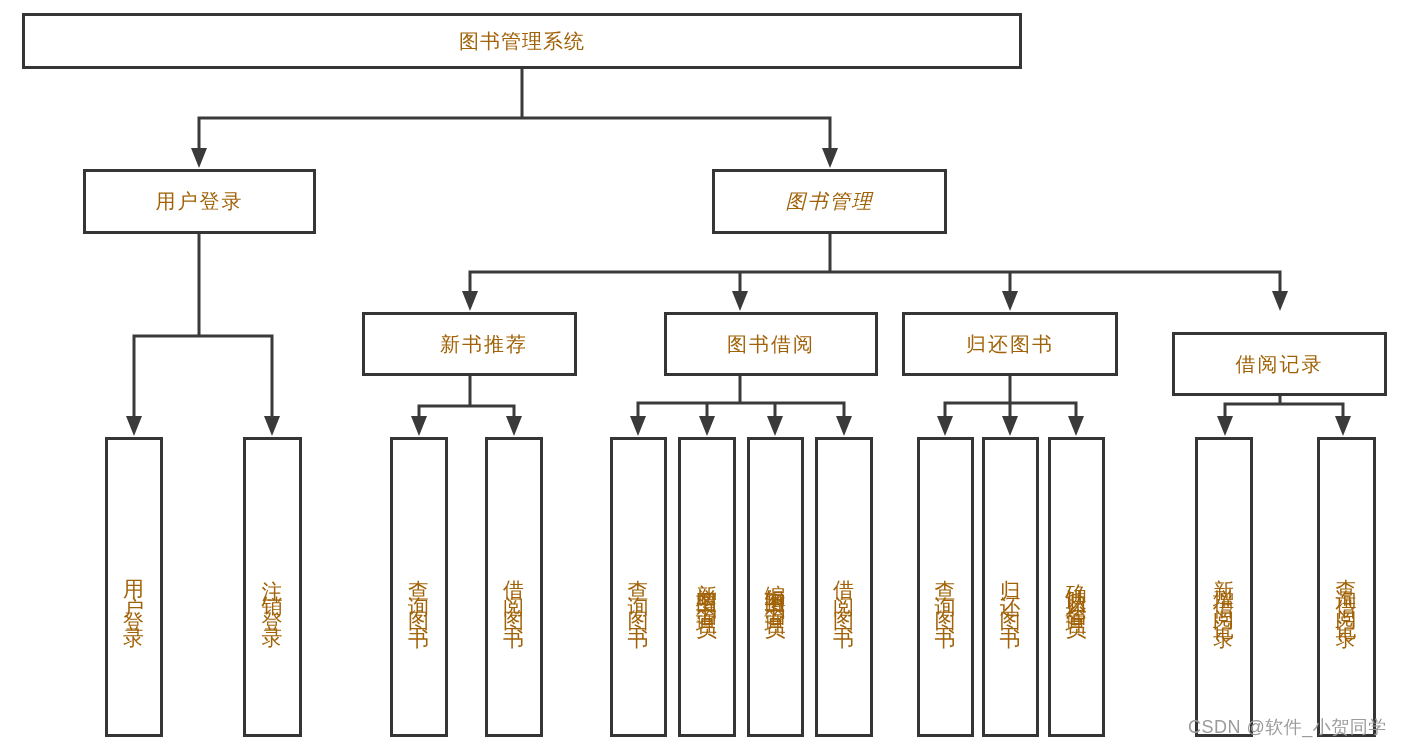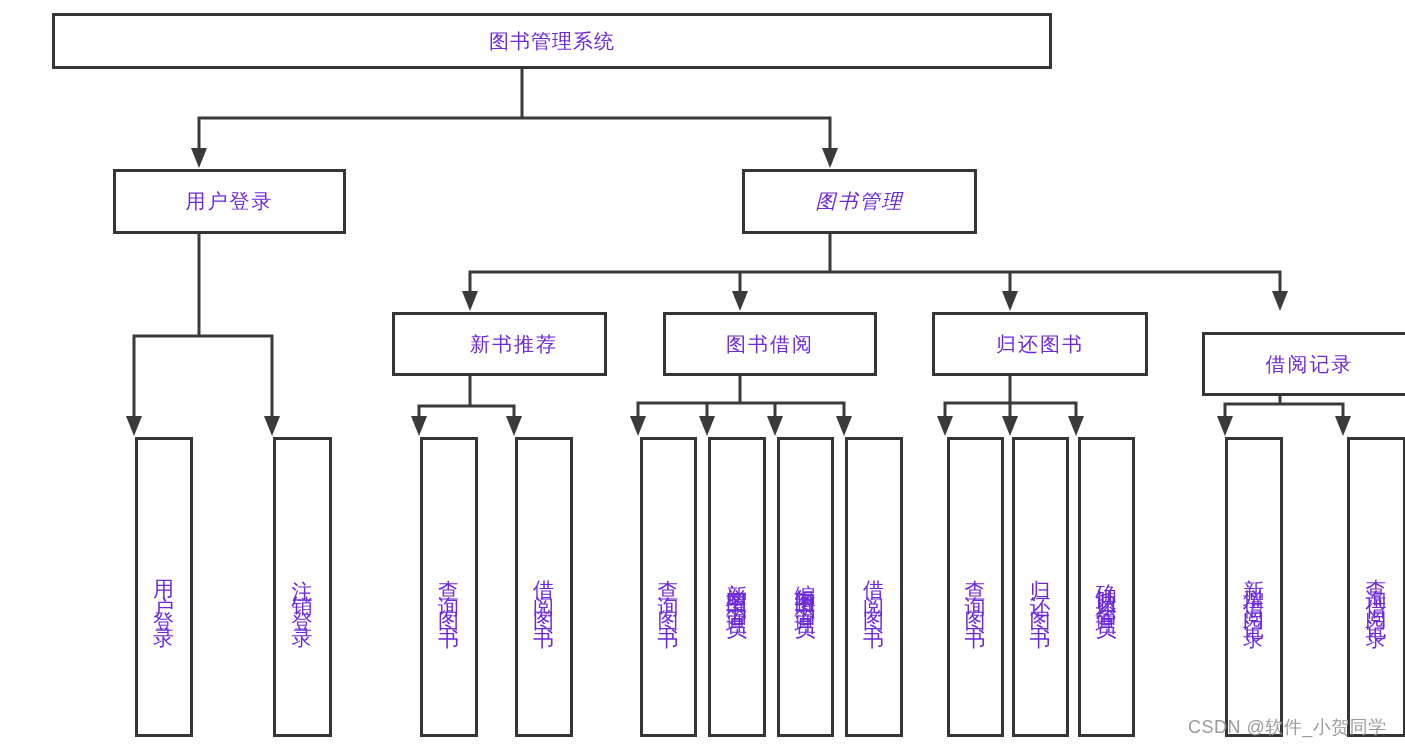--- a/index.html
+++ b/index.html
@@ -9,24 +9,23 @@
     background:#ffffff;
     font-family:"Liberation Sans","DejaVu Sans",sans-serif;
     overflow:hidden;
   }
   #wires{position:absolute;left:0;top:0;width:1405px;height:747px;z-index:0;}
   .node{
     position:absolute;
     box-sizing:border-box;
     border:3px solid #353535;
     background:#ffffff;
-    color:#6d28d9;
+    color:#a16207;
     display:flex;align-items:center;justify-content:center;
     z-index:1;
-    margin-left:30px;
   }
   .h-node{font-size:20px;letter-spacing:2px;white-space:nowrap;}
   .root-node{font-size:20px;letter-spacing:1px;}
   .v-node{
     writing-mode:vertical-rl;
     text-orientation:mixed;
     font-size:21px;
     line-height:1;
     white-space:nowrap;
   }
@@ -83,21 +82,21 @@
       <polygon points="1335,416 1351,416 1343,436"></polygon>
     </g>
   </svg>
 
   <div class="node root-node" style="left:22px;top:13px;width:1000px;height:56px;">图书管理系统</div>
 
   <div class="node h-node" style="left:83px;top:169px;width:233px;height:65px;">用户登录</div>
   <div class="node h-node" style="left:712px;top:169px;width:235px;height:65px;font-style:italic;">图书管理</div>
 
   <div class="node h-node" style="left:362px;top:312px;width:215px;height:64px;padding-left:29px;">新书推荐</div>
-  <div class="node h-node" style="left:633px;top:312px;width:214px;height:64px;">图书借阅</div>
+  <div class="node h-node" style="left:664px;top:312px;width:214px;height:64px;">图书借阅</div>
   <div class="node h-node" style="left:902px;top:312px;width:216px;height:64px;">归还图书</div>
   <div class="node h-node" style="left:1172px;top:332px;width:215px;height:64px;">借阅记录</div>
 
   <div class="node v-node vt4" style="left:105px;top:437px;width:58px;height:300px;">用户登录</div>
   <div class="node v-node vt4" style="left:243px;top:437px;width:59px;height:300px;">注销登录</div>
 
   <div class="node v-node vt4" style="left:390px;top:437px;width:58px;height:300px;">查询图书</div>
   <div class="node v-node vt4" style="left:485px;top:437px;width:58px;height:300px;">借阅图书</div>
 
   <div class="node v-node vt4" style="left:610px;top:437px;width:57px;height:300px;">查询图书</div>

